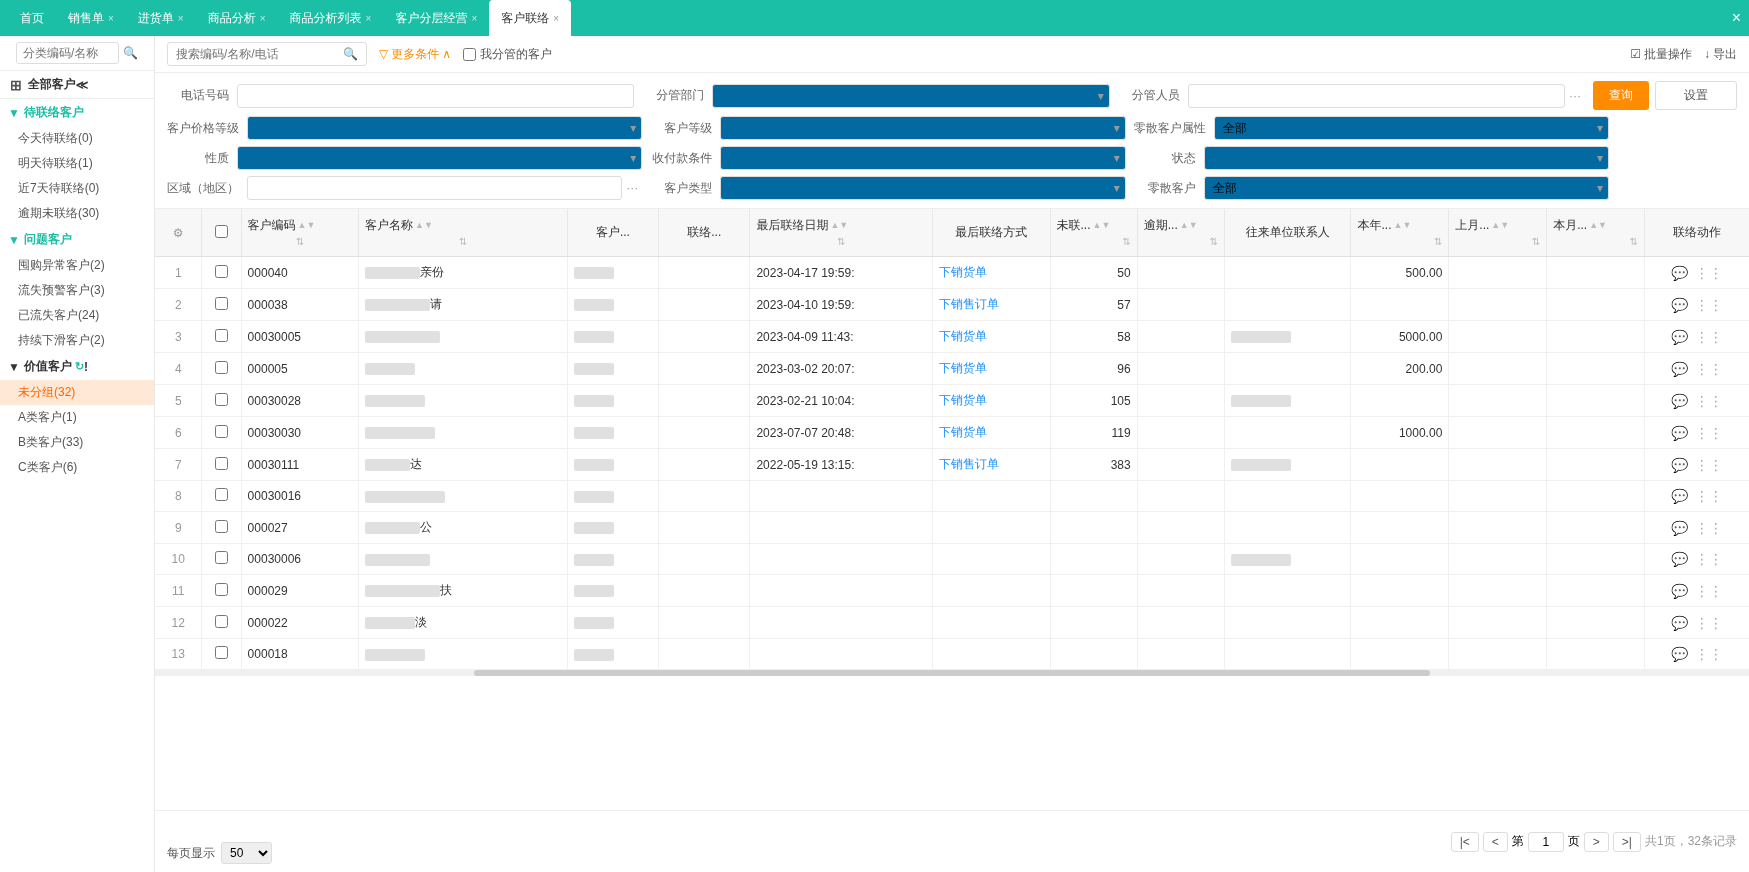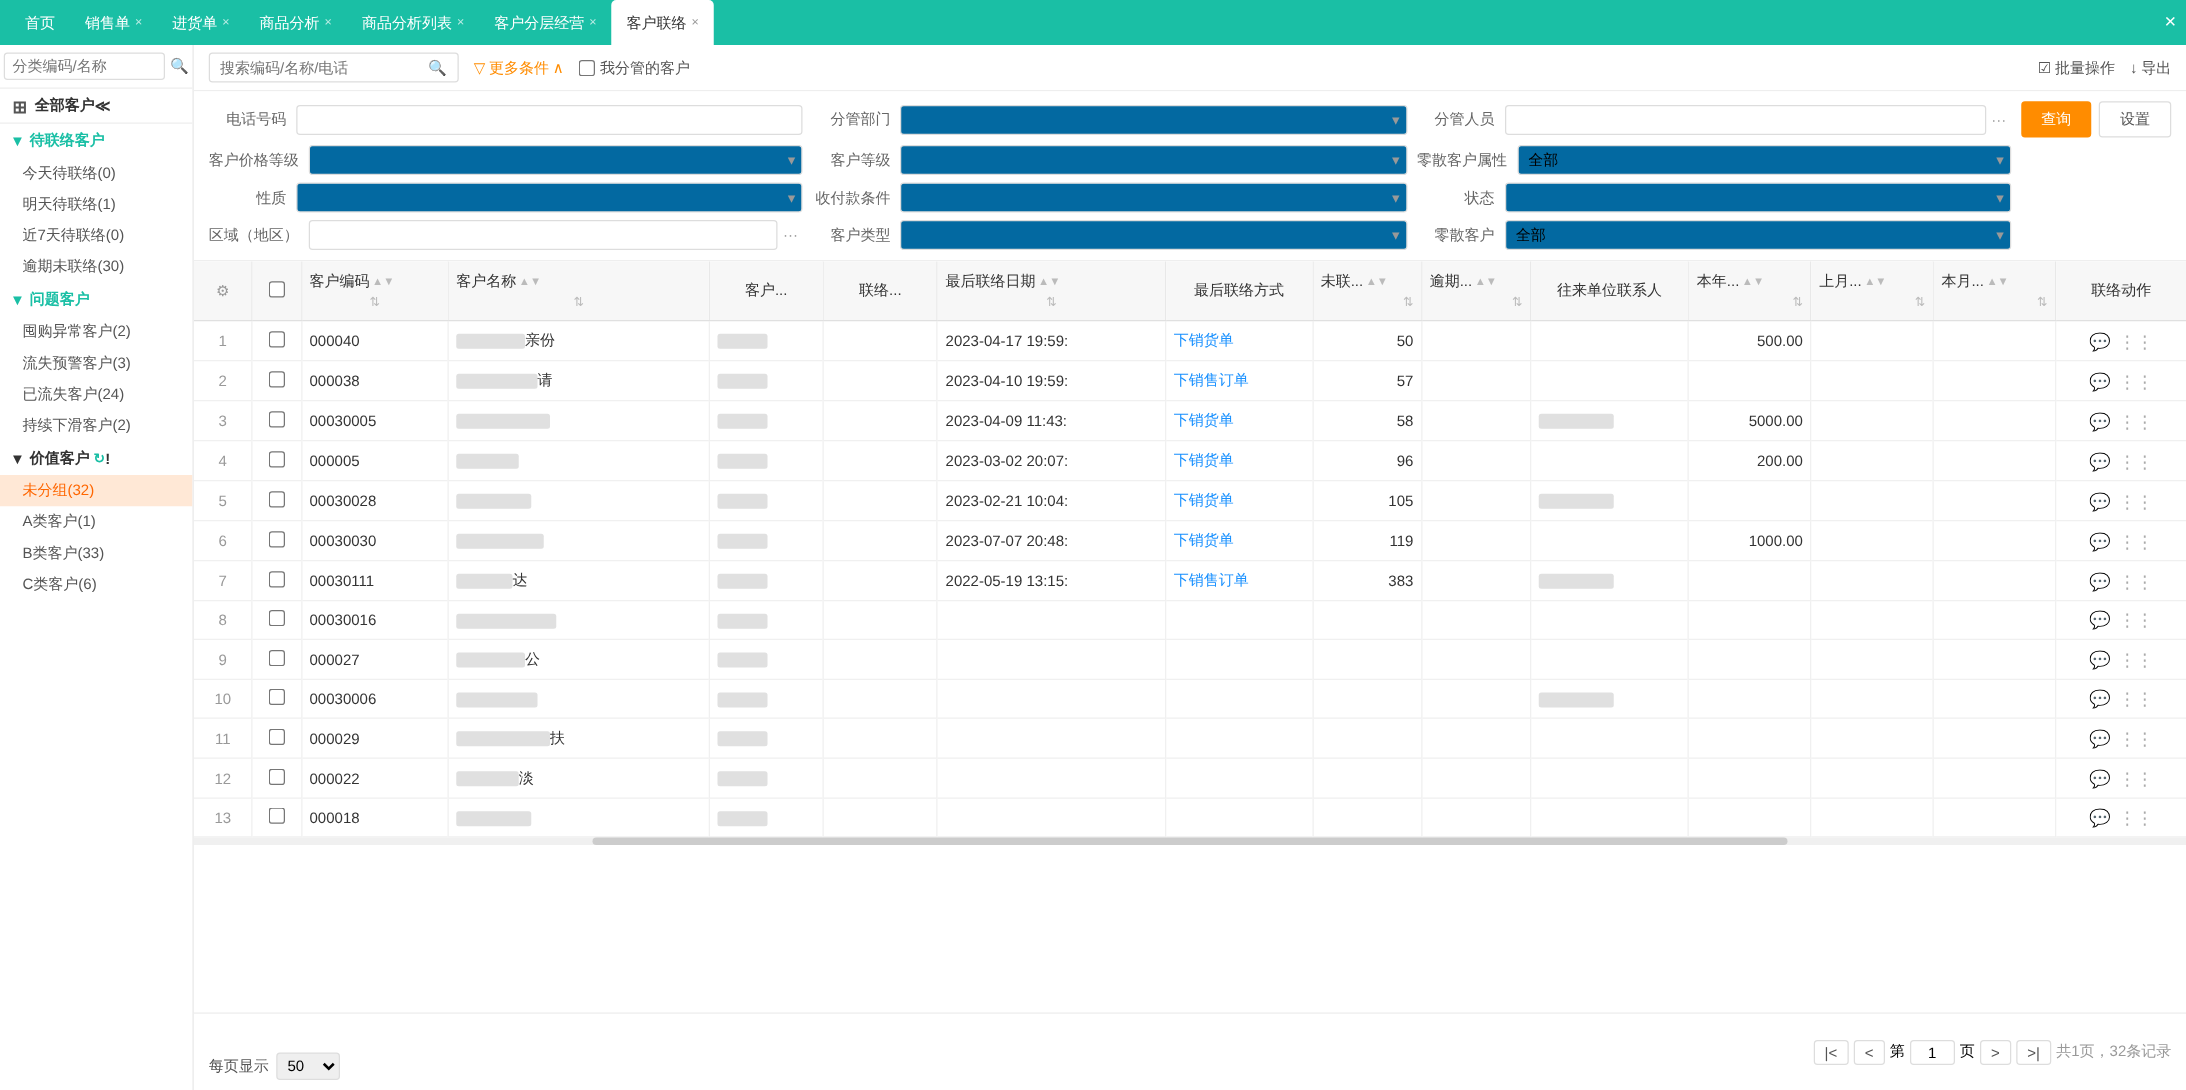--- a/index.html
+++ b/index.html
@@ -51,21 +51,21 @@
       min-width: 155px;
       background: #fff;
       border-right: 1px solid #e8e8e8;
       display: flex;
       flex-direction: column;
       overflow-y: auto;
     }
     .sidebar-search {
       display: flex;
       align-items: center;
-      padding: 6px 3px;
+      padding: 6px 16px;
       border-bottom: 1px solid #eee;
     }
     .sidebar-search input {
       border: 1px solid #ddd;
       border-radius: 3px;
       padding: 3px 6px;
       width: 100%;
       font-size: 12px;
       outline: none;
     }
@@ -243,21 +243,21 @@
       border-radius: 3px;
       padding: 5px 16px;
       cursor: pointer;
       font-size: 12px;
     }
     .btn-reset {
       background: #fff;
       color: #555;
       border: 1px solid #ddd;
       border-radius: 3px;
-      padding: 5px 16px;
+      padding: 5px 28px;
       cursor: pointer;
       font-size: 12px;
     }
 
     
     .table-wrap {
       flex: 1;
       overflow: auto;
       background: #fff;
     }

